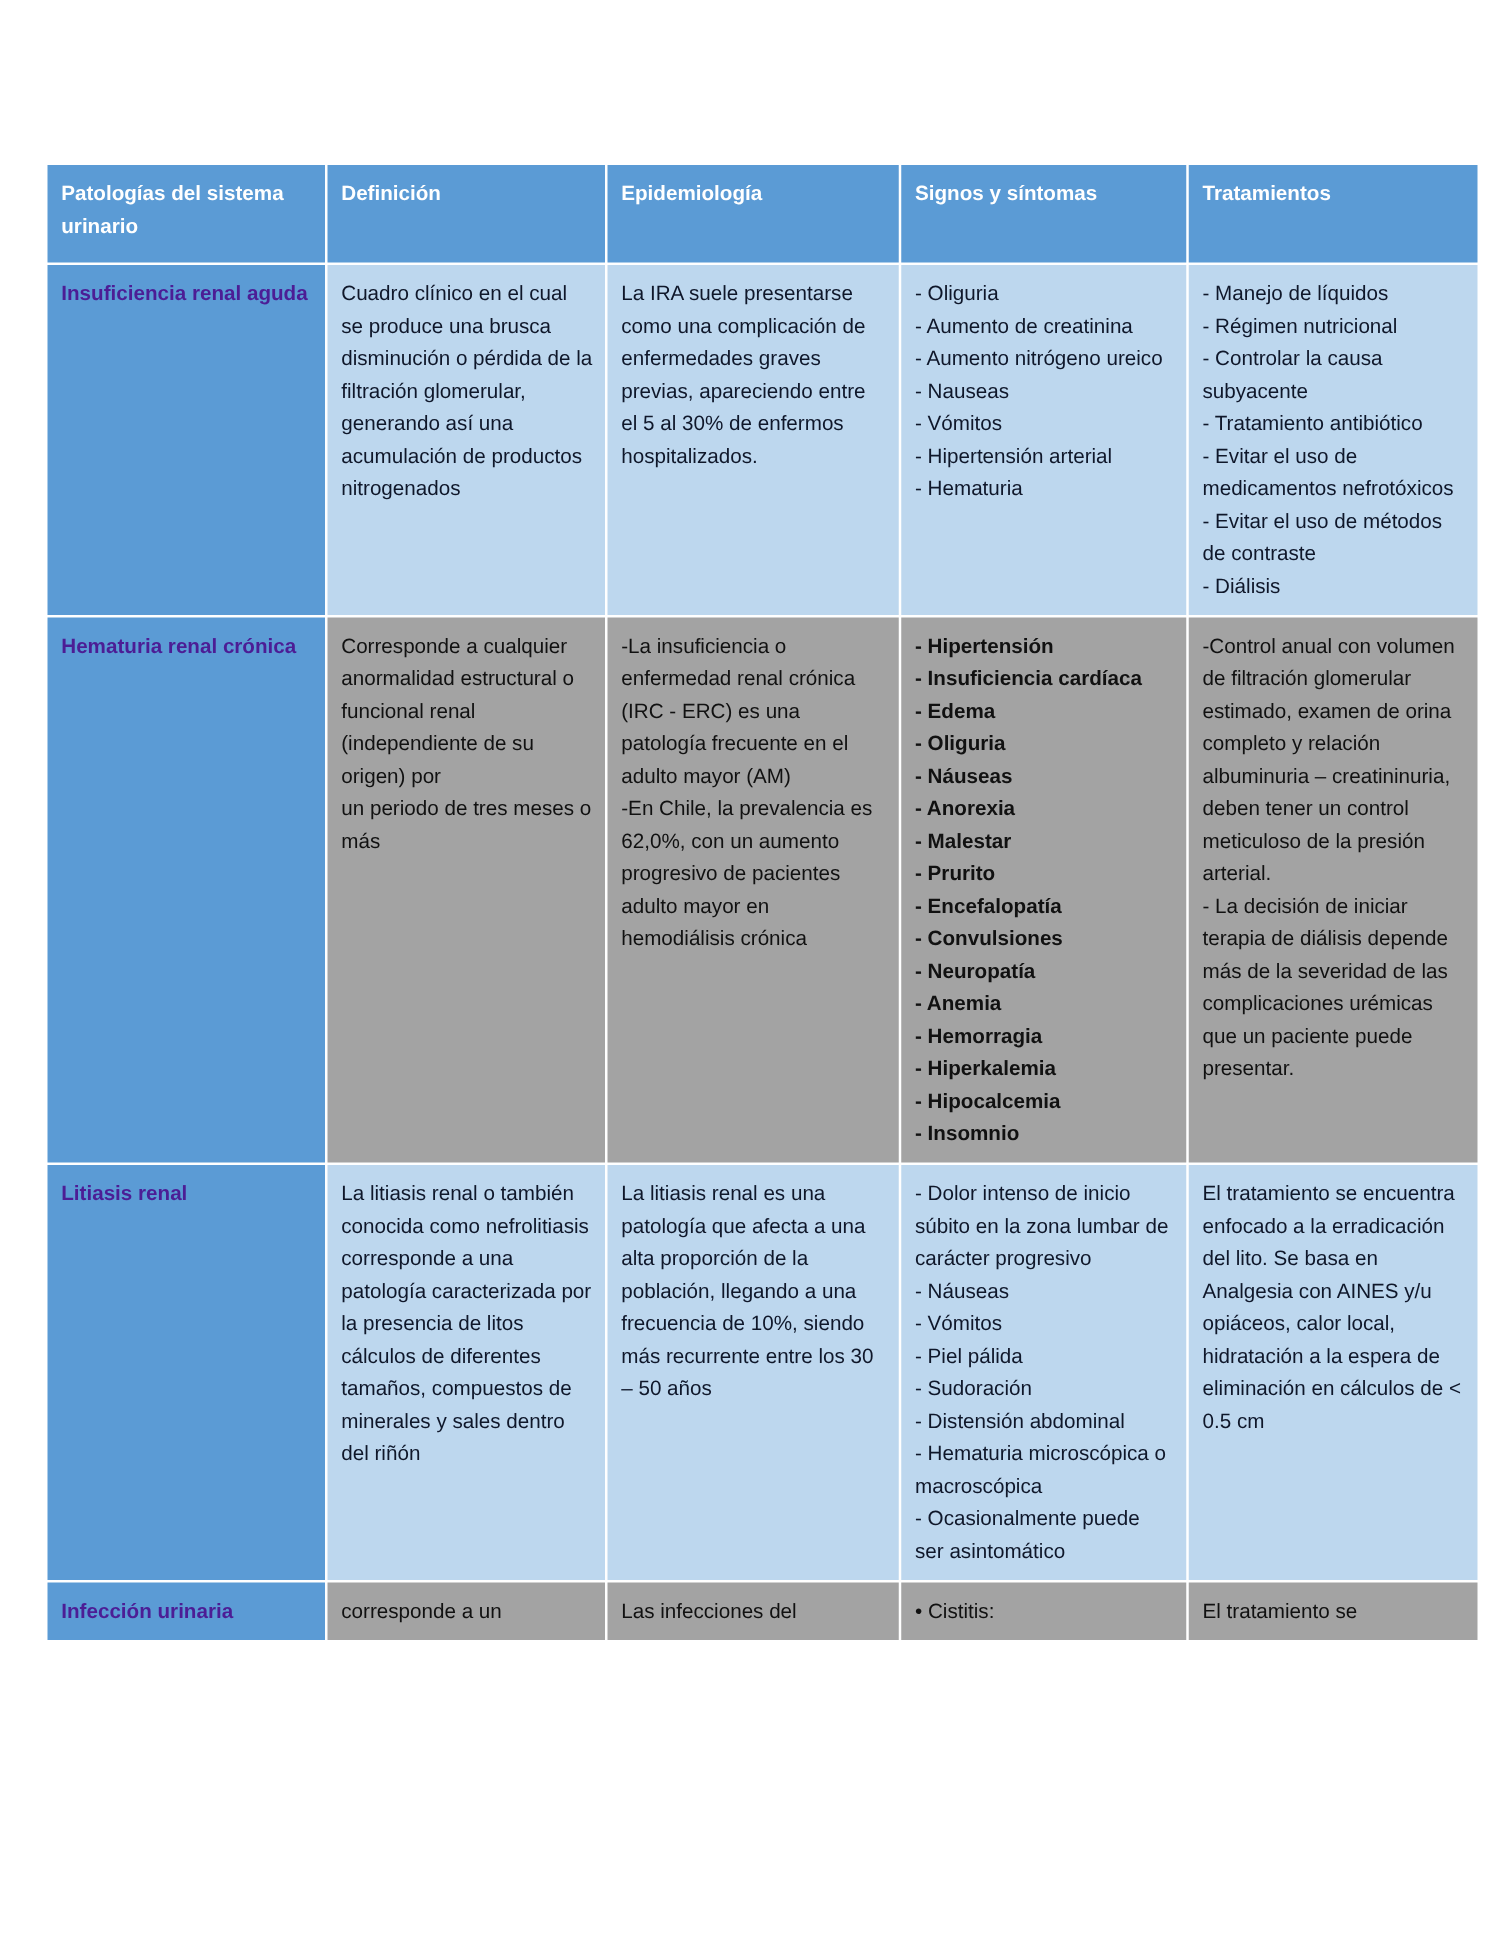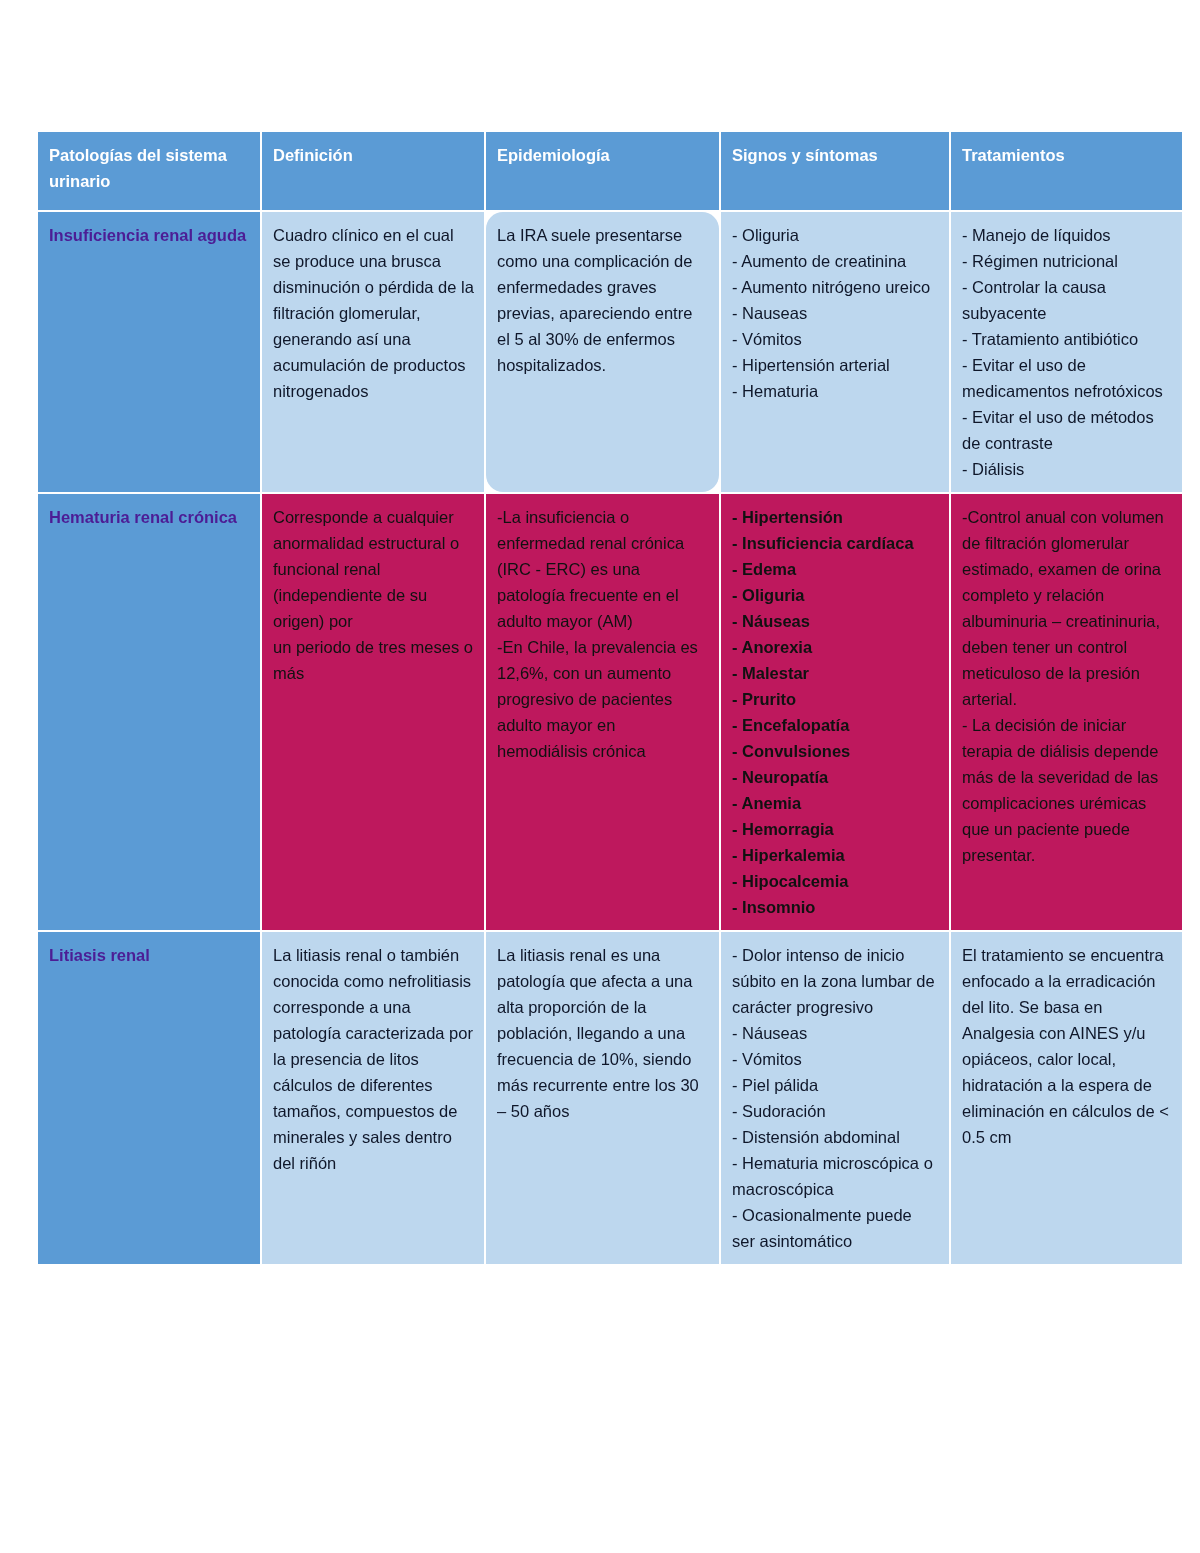--- a/index.html
+++ b/index.html
@@ -52,21 +52,21 @@
   td.rowhead {
     background: #5b9bd5;
     color: #4c1d95;
     font-weight: bold;
   }
   tbody tr.shade-dark td.cell {
     background: #bdd7ee;
     color: #0f172a;
   }
   tbody tr.shade-light td.cell {
-    background: #be185d;
+    background: #a3a3a3;
     color: #111111;
     margin-top: 46px;
   }
 </style>
 </head>
 <body>
 
 <div class="page">
 
   <table class="patologias-table">
@@ -84,21 +84,21 @@
         <th>Epidemiología</th>
         <th>Signos y síntomas</th>
         <th>Tratamientos</th>
       </tr>
     </thead>
     <tbody>
 
       <tr class="shade-dark">
         <td class="rowhead" style="white-space: pre-line;">Insuficiencia renal aguda</td>
         <td class="cell" style="white-space: pre-line;">Cuadro clínico en el cual se produce una brusca disminución o pérdida de la filtración glomerular, generando así una acumulación de productos nitrogenados</td>
-        <td class="cell" style="white-space: pre-line; border-radius: 17px;">La IRA suele presentarse como una complicación de enfermedades graves previas, apareciendo entre
+        <td class="cell" style="white-space: pre-line;">La IRA suele presentarse como una complicación de enfermedades graves previas, apareciendo entre
 el 5 al 30% de enfermos hospitalizados.</td>
         <td class="cell" style="white-space: pre-line;">- Oliguria
 - Aumento de creatinina
 - Aumento nitrógeno ureico
 - Nauseas
 - Vómitos
 - Hipertensión arterial
 - Hematuria</td>
         <td class="cell" style="white-space: pre-line;">- Manejo de líquidos
 - Régimen nutricional
@@ -108,21 +108,21 @@
 - Evitar el uso de métodos de contraste
 - Diálisis</td>
       </tr>
 
       <tr class="shade-light">
         <td class="rowhead" style="white-space: pre-line;">Hematuria renal crónica</td>
         <td class="cell" style="white-space: pre-line;">Corresponde a cualquier anormalidad estructural o funcional renal (independiente de su origen) por
 un periodo de tres meses o más</td>
         <td class="cell" style="white-space: pre-line;">-La insuficiencia o enfermedad renal crónica (IRC - ERC) es una patología frecuente en el
 adulto mayor (AM)
--En Chile, la prevalencia es 12,6%, con un aumento progresivo de pacientes adulto mayor en
+-En Chile, la prevalencia es 62,0%, con un aumento progresivo de pacientes adulto mayor en
 hemodiálisis crónica</td>
         <td class="cell" style="white-space: pre-line; font-weight: bold;">- Hipertensión
 - Insuficiencia cardíaca
 - Edema
 - Oliguria
 - Náuseas
 - Anorexia
 - Malestar
 - Prurito
 - Encefalopatía
@@ -147,17 +147,24 @@
 - Náuseas
 - Vómitos
 - Piel pálida
 - Sudoración
 - Distensión abdominal
 - Hematuria microscópica o macroscópica
 - Ocasionalmente puede ser asintomático</td>
         <td class="cell" style="white-space: pre-line;">El tratamiento se encuentra enfocado a la erradicación del lito. Se basa en Analgesia con AINES y/u opiáceos, calor local, hidratación a la espera de eliminación en cálculos de &lt; 0.5 cm</td>
       </tr>
 
+      <tr class="shade-light">
+        <td class="rowhead" style="white-space: pre-line;">Infección urinaria</td>
+        <td class="cell" style="white-space: pre-line;">corresponde a un</td>
+        <td class="cell" style="white-space: pre-line;">Las infecciones del</td>
+        <td class="cell" style="white-space: pre-line;">• Cistitis:</td>
+        <td class="cell" style="white-space: pre-line;">El tratamiento se</td>
+      </tr>
 
     </tbody>
   </table>
 
 </div>
 
 </body></html>

